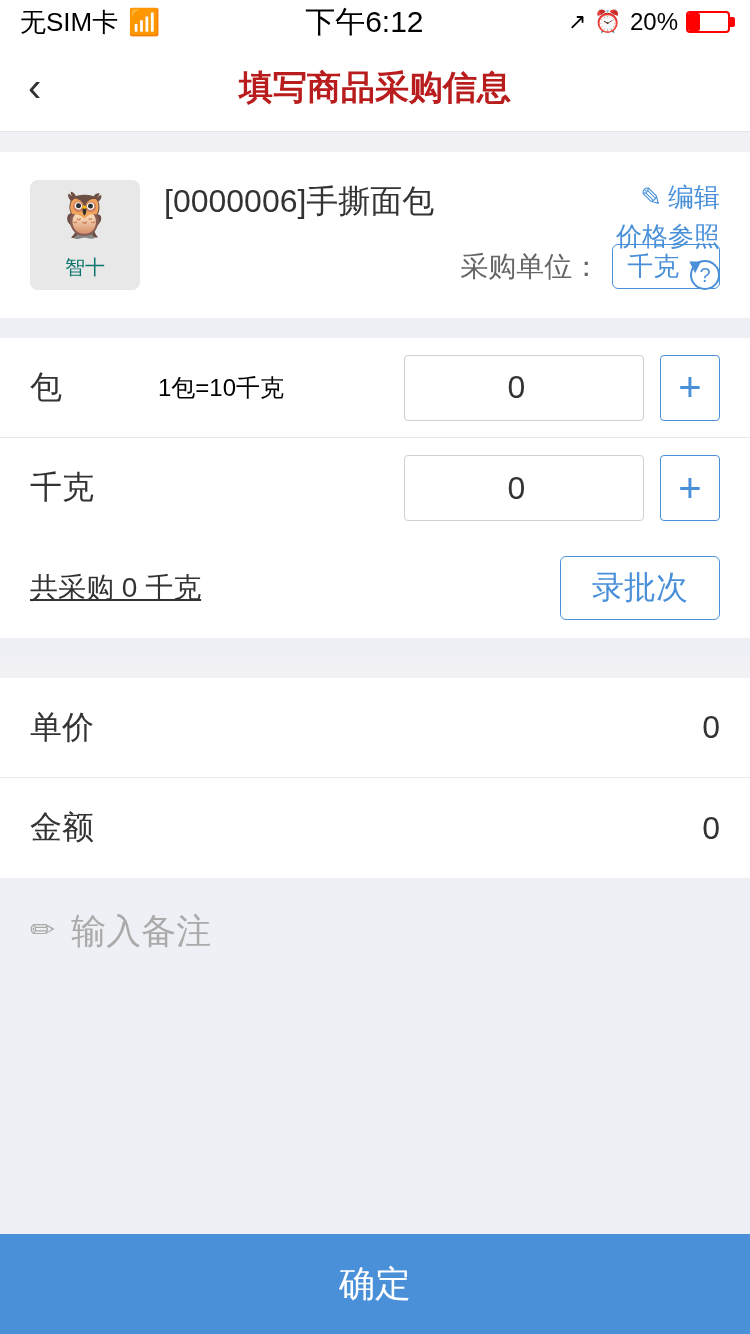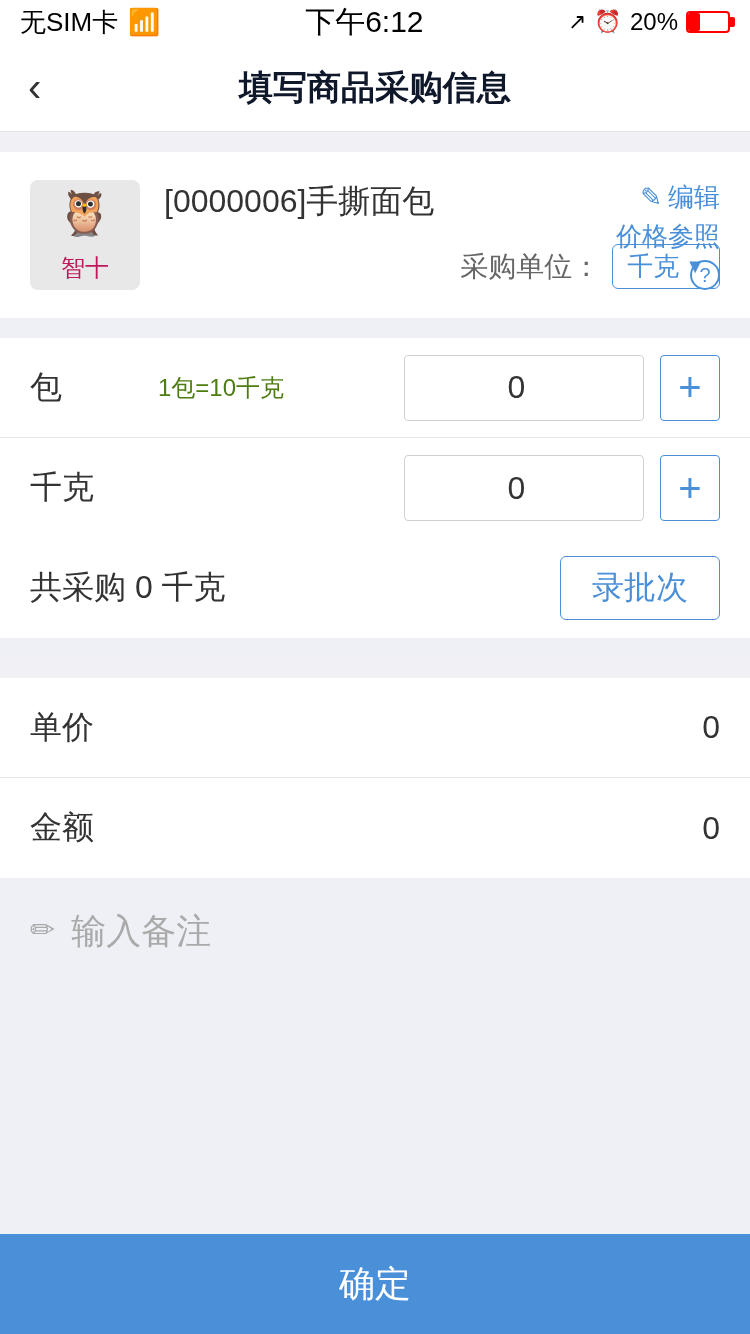--- a/index.html
+++ b/index.html
@@ -68,21 +68,21 @@
     .nav-back {
       position: absolute;
       left: 28px;
       font-size: 40px;
       color: #333;
       cursor: pointer;
     }
     .nav-title {
       font-size: 34px;
       font-weight: 600;
-      color: #0f172a;
+      color: #b91c1c;
     }
 
     
     .product-card {
       background: #fff;
       margin-top: 20px;
       padding: 28px 30px;
       display: flex;
       align-items: flex-start;
       gap: 24px;
@@ -96,22 +96,22 @@
       display: flex;
       flex-direction: column;
       align-items: center;
       justify-content: center;
       flex-shrink: 0;
     }
     .product-image .owl-icon {
       font-size: 44px;
     }
     .product-image .brand-text {
-      font-size: 24px;
-      color: #be185d;
+      font-size: 20px;
+      color: #0f766e;
       margin-top: 13px;
     }
     .product-info { flex: 1; }
     .product-name {
       font-size: 32px;
       color: #333;
       font-weight: 500;
       margin-bottom: 20px;
     }
     .product-unit-row {
@@ -187,21 +187,21 @@
       border-bottom: 1px solid #e8e8e8;
     }
     .input-row:last-child { border-bottom: none; }
     .input-label {
       font-size: 32px;
       color: #333;
       min-width: 120px;
     }
     .input-sublabel {
       font-size: 24px;
-      color: #4d7c0f;
+      color: #000000;
       margin-left: 8px;
     }
     .input-field-wrap {
       flex: 1;
       display: flex;
       align-items: center;
       justify-content: flex-end;
       gap: 16px;
     }
     .qty-input {
@@ -232,22 +232,23 @@
     
     .summary-row {
       display: flex;
       align-items: center;
       justify-content: space-between;
       padding: 0 30px;
       height: 100px;
       background: #fff;
     }
     .summary-text {
-      font-size: 32px;
-      color: #333;
+      font-size: 28px;
+      color: #333;
+      text-decoration: underline;
     }
     .batch-btn {
       width: 160px;
       height: 64px;
       border: 1px solid #4a90d9;
       border-radius: 6px;
       background: #fff;
       color: #4a90d9;
       font-size: 32px;
       display: flex;

